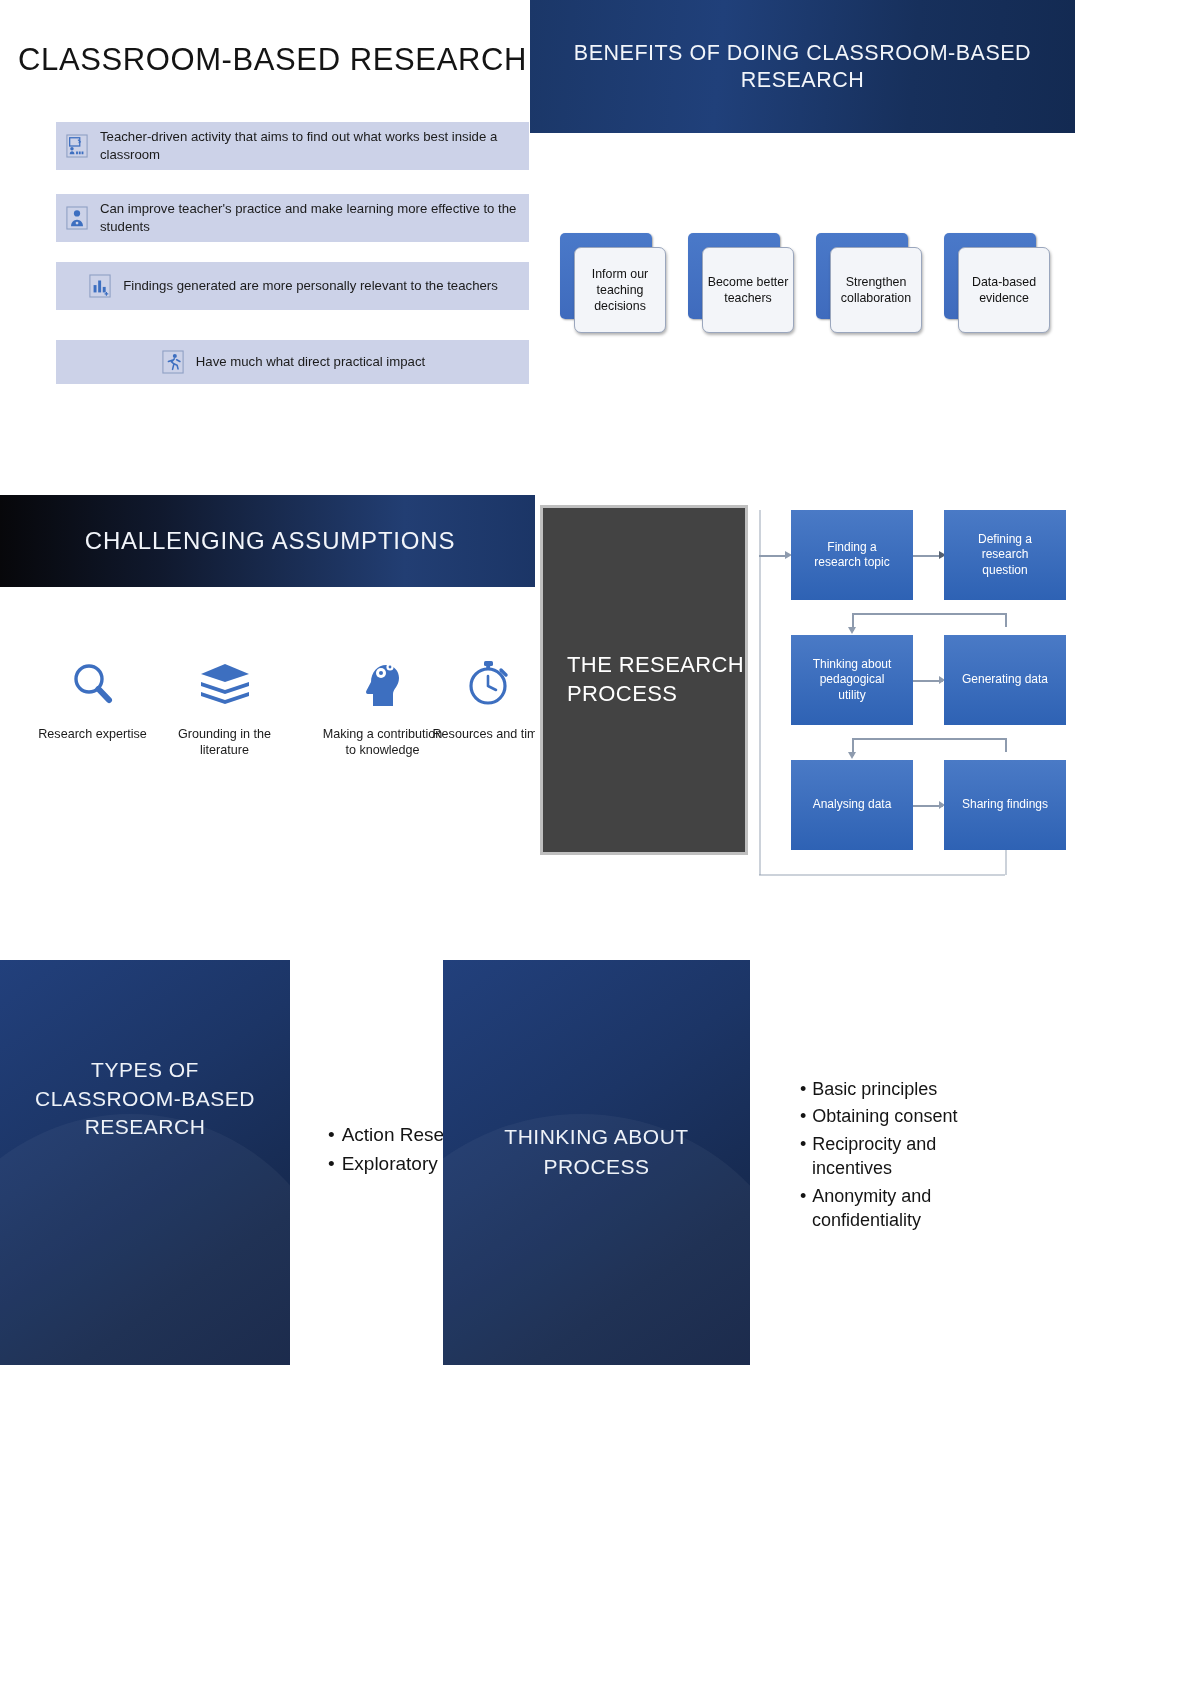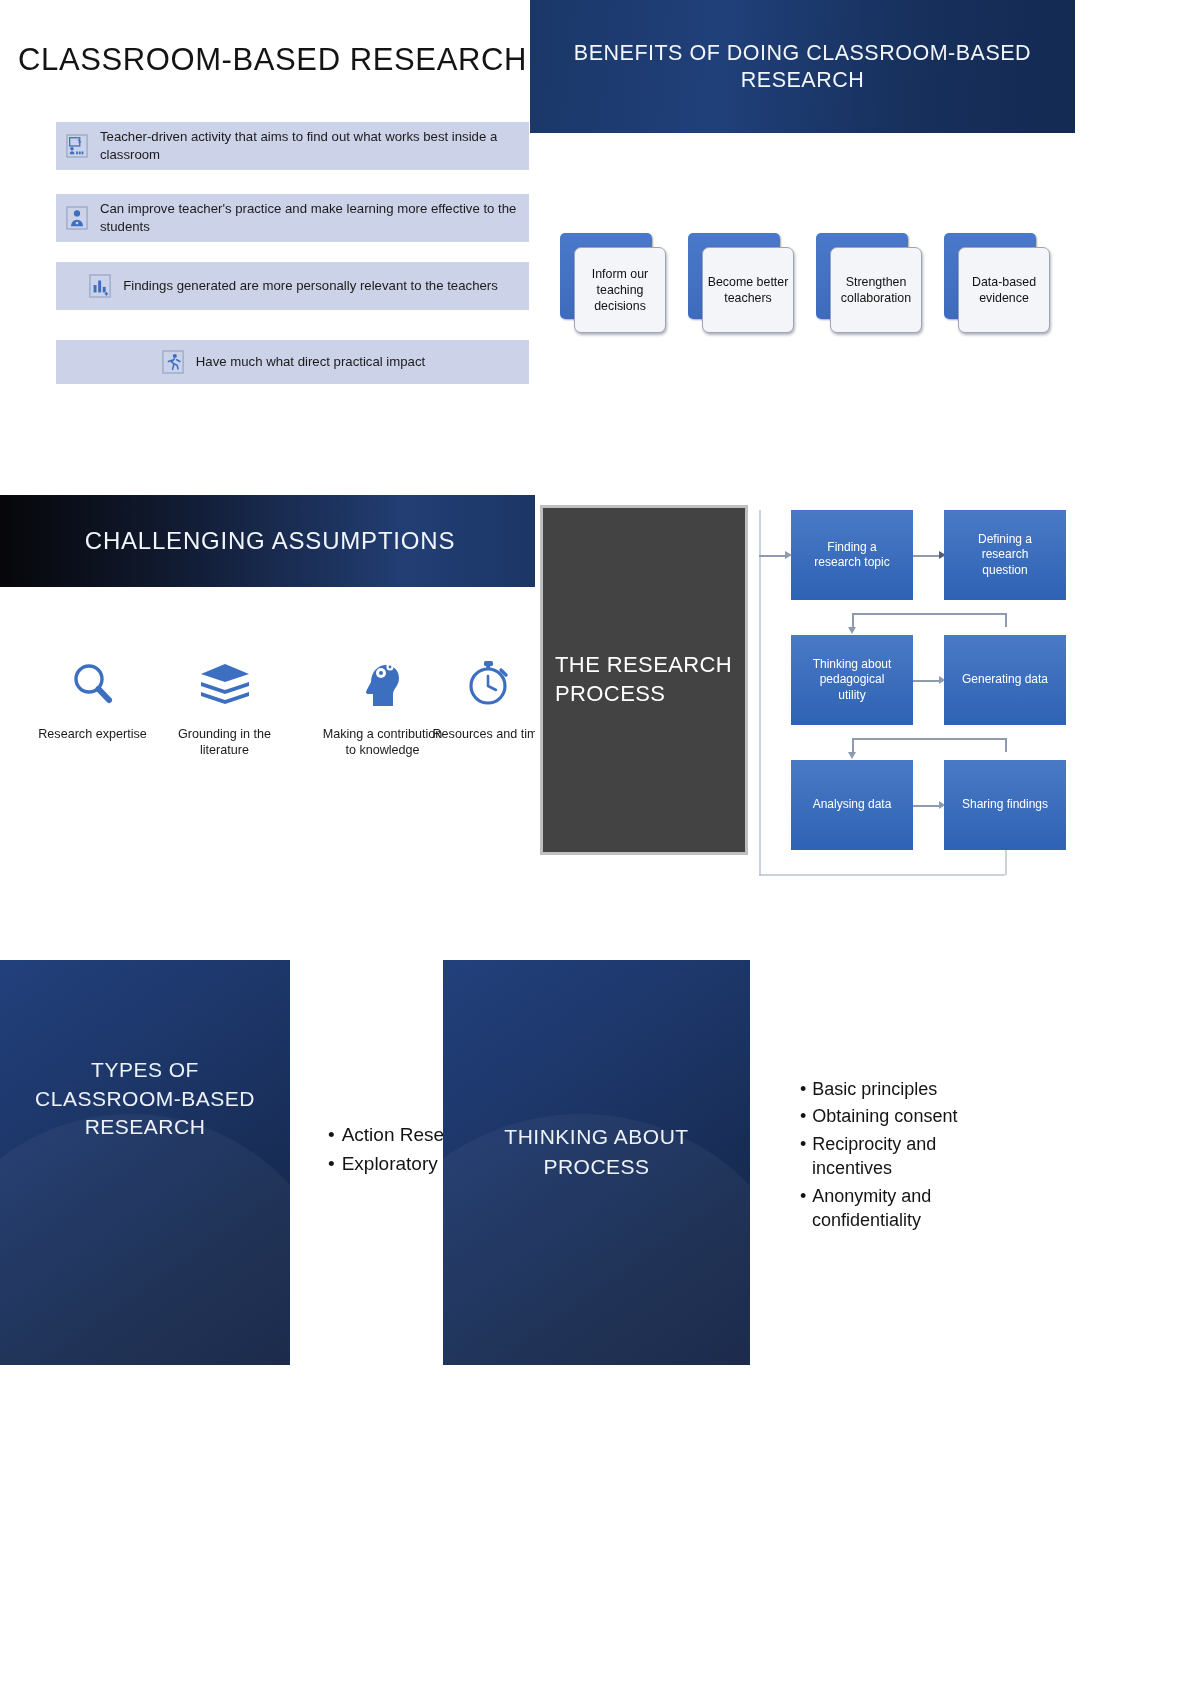--- a/index.html
+++ b/index.html
@@ -52,21 +52,21 @@
   .iconcol{position:absolute;top:155px;width:125px;text-align:center;}
   .iconcol .glyph{height:60px;display:flex;align-items:flex-end;justify-content:center;}
   .iconcol .cap{margin-top:16px;font-size:12.6px;line-height:1.28;color:#1b1b1b;}
   #i1{left:30px;} #i2{left:162px;} #i3{left:294px;margin-left:26px;} #i4{left:426px;}
 
   
   #s4{left:535px;top:495px;width:560px;height:390px;}
   #s4 .dark{position:absolute;left:5px;top:10px;width:208px;height:350px;
       background:#434343;border:3px solid #bfbfbf;box-sizing:border-box;
       display:flex;align-items:center;}
-  #s4 .dark span{display:block;padding-left:12px;color:#fff;font-size:22px;
+  #s4 .dark span{display:block;padding-left:24px;color:#fff;font-size:22px;
       line-height:1.3;letter-spacing:.4px;}
   .fbox{position:absolute;width:122px;
       background:linear-gradient(180deg,#4a7ac6 0%,#2e62b4 100%);
       color:#fff;font-size:12px;line-height:1.26;text-align:center;
       display:flex;align-items:center;justify-content:center;padding:16px;box-sizing:border-box;}
   .fx1{left:256px;} .fx2{left:409px;}
   .fy1{top:15px;height:90px;} .fy2{top:140px;height:90px;} .fy3{top:265px;height:90px;}
   .conn{position:absolute;background:#8e9bae;}
   .arrowhead{position:absolute;width:0;height:0;}
 

